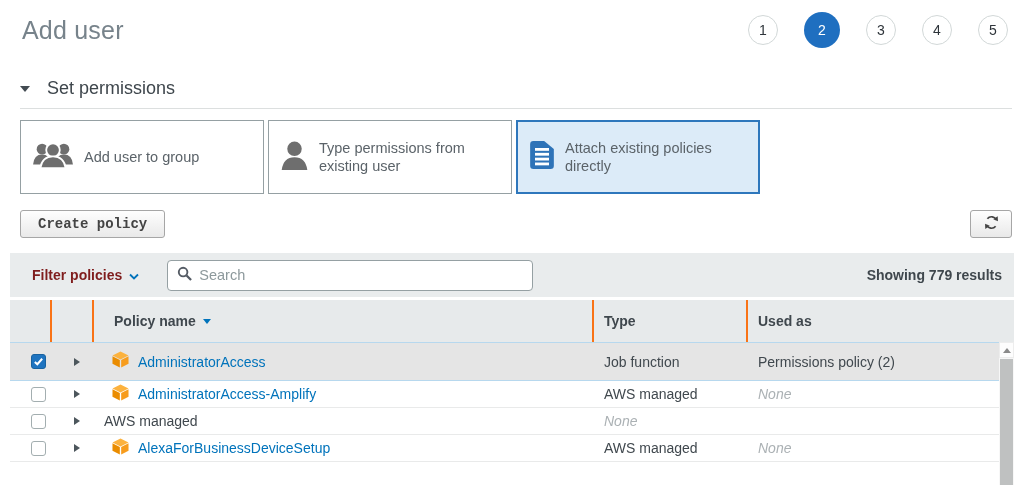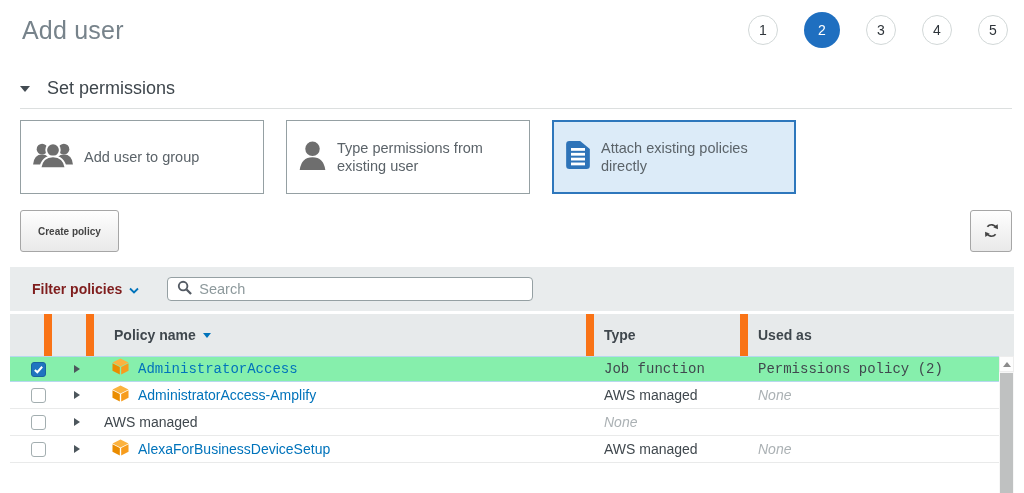--- a/index.html
+++ b/index.html
@@ -21,60 +21,60 @@
 
   
   .section-head {
     display:flex; align-items:center; gap:17px; margin:30px 12px 0 20px;
     padding-bottom:9px; border-bottom:1px solid #dcdfdf;
     font-size:18px; color:#3e464c; cursor:pointer;
   }
   .tri-down { width:0; height:0; border-left:5px solid transparent; border-right:5px solid transparent; border-top:6px solid #434b52; }
 
   
-  .cards { display:flex; gap:22px; margin:11px 12px 0 20px; }
+  .cards { display:flex; gap:4px; margin:11px 12px 0 20px; }
   .card {
     width:244px; height:74px; border:1px solid #95a0a3; background:#fff;
     display:flex; align-items:center; padding:0 12px; gap:11px; cursor:pointer;
   }
   .card.selected { border:2px solid #2e77bc; background:#dcebf8; }
   .card-label { font-size:14.5px; color:#5b6369; line-height:1.25; max-width:158px; }
 
   
   .toolbar { display:flex; justify-content:space-between; align-items:center; margin:16px 12px 0 20px; }
   .aws-btn {
-    font-family:Liberation Sans, sans-serif; font-size:10px; font-weight:bold; color:#444;
+    font-family:Liberation Mono, monospace; font-size:14px; font-weight:bold; color:#444;
     background:linear-gradient(#fefefe,#e9e9e9); border:1px solid #a6a6a6;
-    border-radius:3px; height:42px; padding:0 17px; cursor:pointer;
+    border-radius:3px; height:28px; padding:0 17px; cursor:pointer;
   }
   .icon-btn { width:42px; padding:0; display:flex; align-items:center; justify-content:center; }
 
   
   .table-wrap { margin:15px 10px 0 10px; }
   .filter-bar { height:44px; background:#e9eced; display:flex; align-items:center; padding:0 12px 0 22px; }
   .filter-dd { display:flex; align-items:center; gap:7px; color:#7f1d1d; font-weight:bold; font-size:14px; cursor:pointer; }
   .search-box {
-    margin-left:28px; width:366px; height:24px; background:#fff;
+    margin-left:28px; width:366px; height:31px; background:#fff;
     border:1px solid #95a0a3; border-radius:4px;
     display:flex; align-items:center; padding:0 9px; gap:7px;
   }
   .search-box input { border:none; outline:none; flex:1; font-size:14.5px; font-family:inherit; color:#333; background:transparent; }
   .search-box input::placeholder { color:#8d999c; opacity:1; }
   .results { margin-left:auto; font-weight:bold; font-size:14px; color:#3f474d; }
 
   .grid-cols { display:grid; grid-template-columns:42px 42px 500px 154px 1fr; align-items:center; }
   .thead { margin-top:3px; background:#e7eaeb; height:42px; font-weight:bold; font-size:14px; color:#3f474d; }
-  .th { height:100%; display:flex; align-items:center; border-right:8px solid #f97316; padding-left:10px; }
+  .th { height:100%; display:flex; align-items:center; border-right:2px solid #f97316; padding-left:10px; }
   .th:last-child { border-right:none; }
   .th-name { padding-left:20px; }
   .sort-arrow { margin-left:7px; width:0; height:0; border-left:4px solid transparent; border-right:4px solid transparent; border-top:5px solid #0073bb; }
 
   .tbody { position:relative; }
   .row { height:27px; border-bottom:1px solid #e9eaea; background:#fff; }
-  .row.selected { height:26px; background:#86efac; border-top:1px solid #b7d8ee; border-bottom:1px solid #b7d8ee;font-family:Liberation Mono, monospace; }
+  .row.selected { height:39px; background:#e5e5e5; border-top:1px solid #b7d8ee; border-bottom:1px solid #b7d8ee; }
   .c-check { padding-left:21px; display:flex; }
   .c-arrow { padding-left:22px; display:flex; }
   .c-name { display:flex; align-items:center; gap:9px; padding-left:18px; }
   .c-type, .c-used { padding-left:10px; font-size:14px; color:#40484e; }
   .c-used.none { font-style:italic; color:#abb1b4; }
   .plink { color:#0073bb; font-size:14px; text-decoration:none; cursor:pointer; }
 
   .checkbox {
     width:15px; height:15px; border:1px solid #a3aeb0; border-radius:3px; background:#fff;
     display:flex; align-items:center; justify-content:center; cursor:pointer;
@@ -172,20 +172,21 @@
     </div>
     <div class="search-box">
       <span>
         <svg width="15" height="15" viewBox="0 0 16 16">
           <circle cx="6.5" cy="6.5" r="4.6" fill="none" stroke="#545b64" stroke-width="2"></circle>
           <line x1="10.2" y1="10.2" x2="15" y2="15" stroke="#545b64" stroke-width="2.4"></line>
         </svg>
       </span>
       <input type="text" placeholder="Search" style="">
     </div>
+    <div class="results">Showing 779 results</div>
   </div>
 
   <div class="thead grid-cols">
     <div class="th"></div>
     <div class="th"></div>
     <div class="th th-name">
       <span>Policy name</span>
       <span class="sort-arrow"></span>
     </div>
     <div class="th">Type</div>

